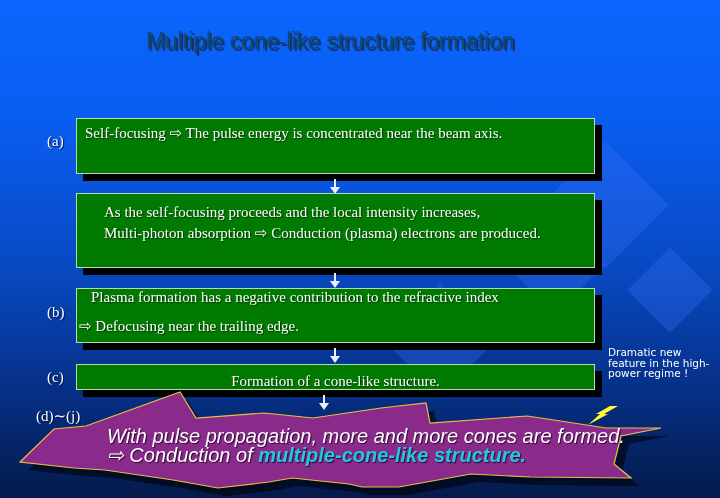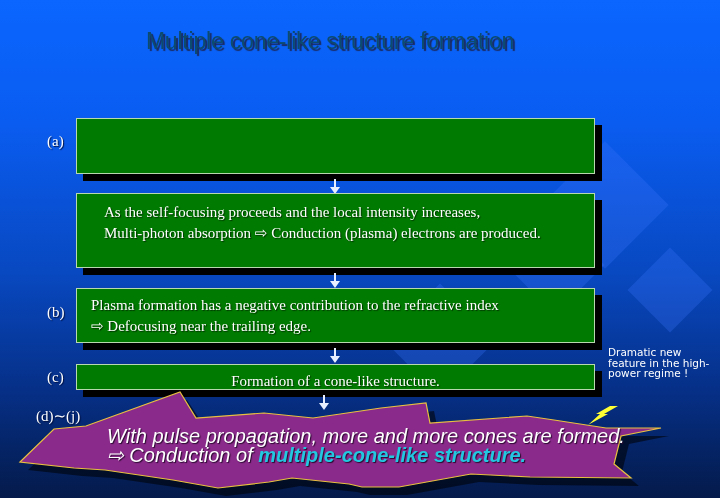--- a/index.html
+++ b/index.html
@@ -45,35 +45,36 @@
 
 <div class="bg-diamond" style="left:560px;top:160px;width:90px;height:90px;"></div>
 <div class="bg-diamond" style="left:520px;top:230px;width:70px;height:70px;"></div>
 <div class="bg-diamond" style="left:400px;top:300px;width:80px;height:80px;"></div>
 <div class="bg-diamond" style="left:640px;top:260px;width:60px;height:60px;"></div>
 
 <div class="title">Multiple cone-like structure formation</div>
 
 <div class="label" style="left:47px;top:133px;">(a)</div>
 <div class="box" style="top:118px;height:54px;">
+  <div class="line" style="left:8px;top:5px;">Self-focusing ⇨ The pulse energy is concentrated near the beam axis.</div>
 </div>
 
 <div class="arrow" style="top:179px;height:10px;"></div>
 
 <div class="box" style="top:193px;height:73px;">
   <div class="line" style="left:27px;top:10px;">As the self-focusing proceeds and the local intensity increases,</div>
   <div class="line" style="left:27px;top:30px;">Multi-photon absorption ⇨ Conduction (plasma) electrons are produced.</div>
 </div>
 
 <div class="arrow" style="top:273px;height:10px;"></div>
 
 <div class="label" style="left:47px;top:304px;">(b)</div>
 <div class="box" style="top:288px;height:53px;">
-  <div class="line" style="left:14px;top:8px;">Plasma formation has a negative contribution to the refractive index</div>
-  <div class="line" style="left:14px;top:28px;">⇨ Defocusing near the trailing edge.</div>
+  <div class="line" style="left:14px;top:0;">Plasma formation has a negative contribution to the refractive index</div>
+  <div class="line" style="left:2px;top:28px;">⇨ Defocusing near the trailing edge.</div>
 </div>
 
 <div class="arrow" style="top:348px;height:10px;"></div>
 
 <div class="label" style="left:47px;top:369px;">(c)</div>
 <div class="box" style="top:364px;height:24px;">
   <div class="line" style="left:0;width:517px;text-align:center;top:8px;">Formation of a cone-like structure.</div>
 </div>
 
 <div class="arrow" style="left:323px;top:395px;height:10px;"></div>

